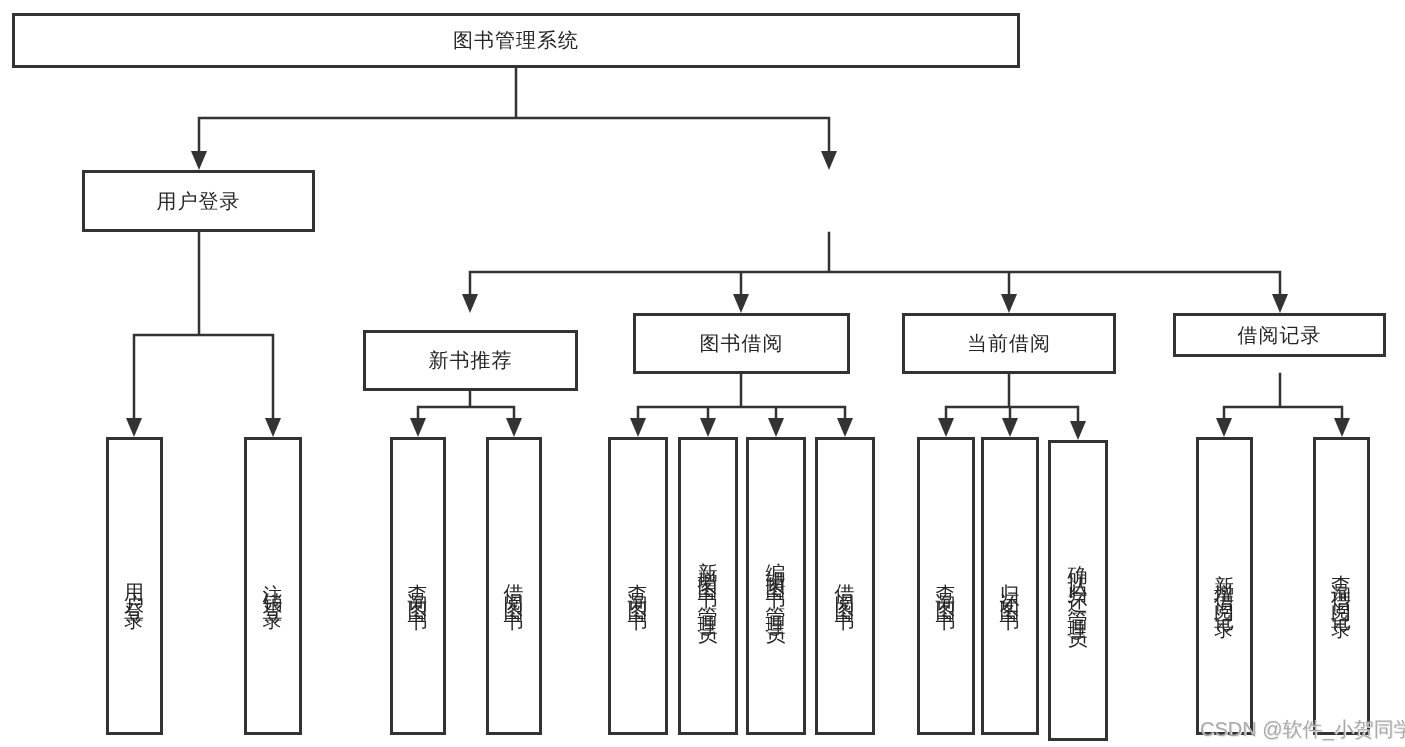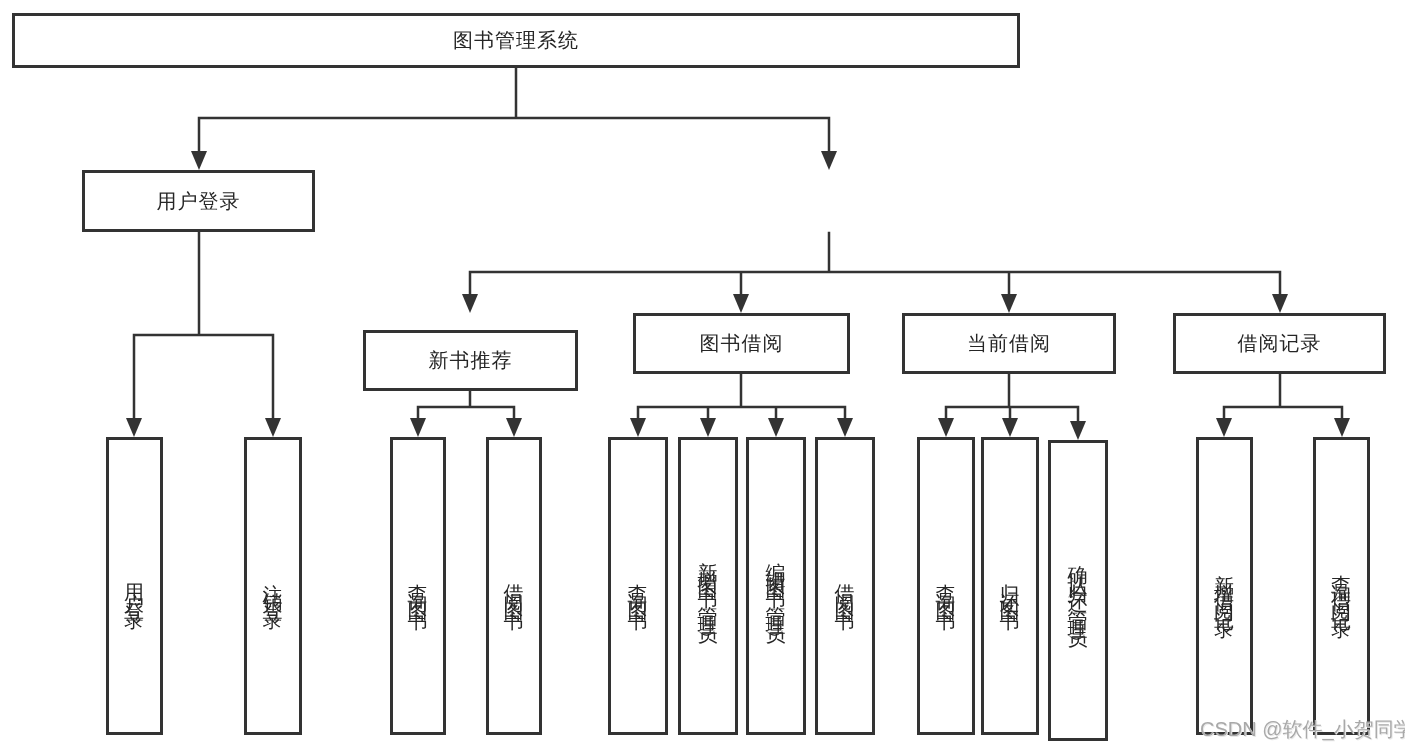--- a/index.html
+++ b/index.html
@@ -98,21 +98,21 @@
     </g>
   </svg>
 
   <div class="box h" style="left:12px;top:13px;width:1008px;height:55px">图书管理系统</div>
 
   <div class="box h" style="left:82px;top:170px;width:233px;height:62px">用户登录</div>
 
   <div class="box h" style="left:363px;top:330px;width:215px;height:61px">新书推荐</div>
   <div class="box h" style="left:902px;top:313px;width:214px;height:61px">当前借阅</div>
   <div class="box h" style="left:633px;top:313px;width:217px;height:61px">图书借阅</div>
-  <div class="box h" style="left:1173px;top:313px;width:213px;height:61px">借阅记录</div>
+  <div class="box h" style="left:1173px;top:313px;width:213px;height:44px">借阅记录</div>
 
   <div class="box v" style="left:106px;top:437px;width:57px;height:298px">用户登录</div>
   <div class="box v" style="left:244px;top:437px;width:58px;height:298px">注销登录</div>
 
   <div class="box v" style="left:390px;top:437px;width:56px;height:298px">查询图书</div>
   <div class="box v" style="left:486px;top:437px;width:56px;height:298px">借阅图书</div>
 
   <div class="box v" style="left:608px;top:437px;width:60px;height:298px">查询图书</div>
   <div class="box v" style="left:678px;top:437px;width:60px;height:298px">新增图书（管理员）</div>
   <div class="box v" style="left:746px;top:437px;width:60px;height:298px">编辑图书（管理员）</div>

